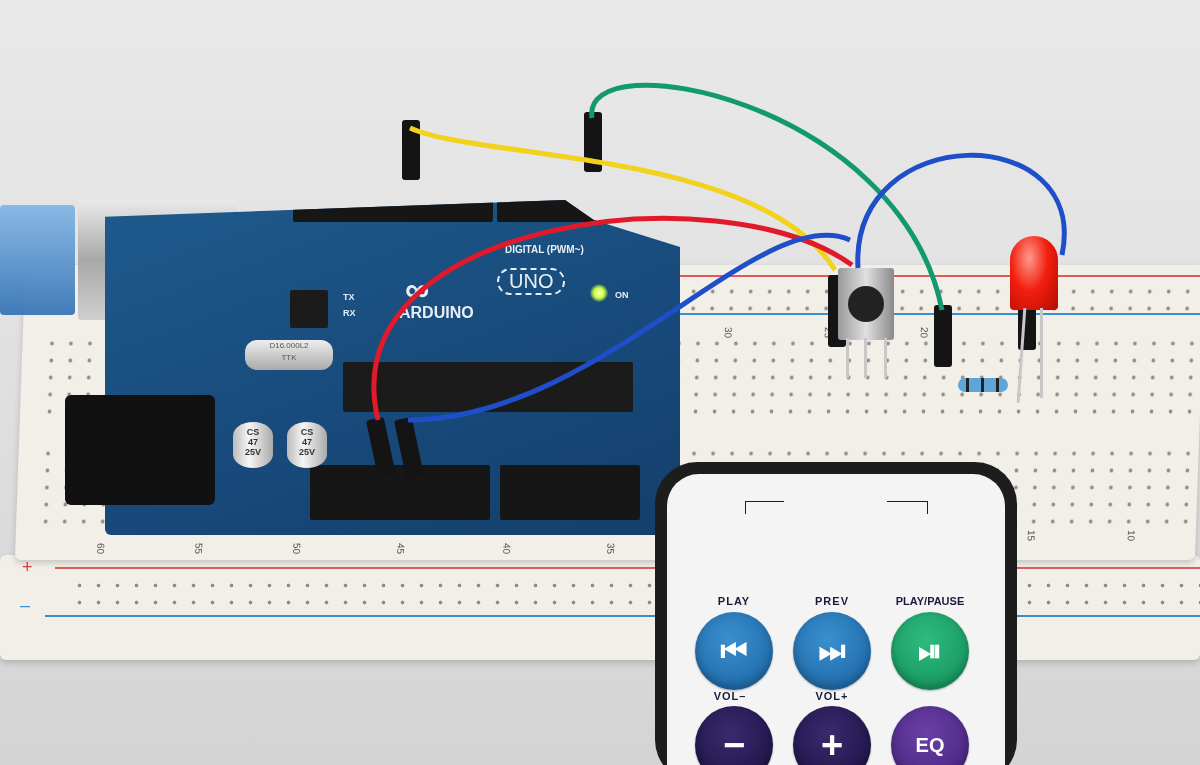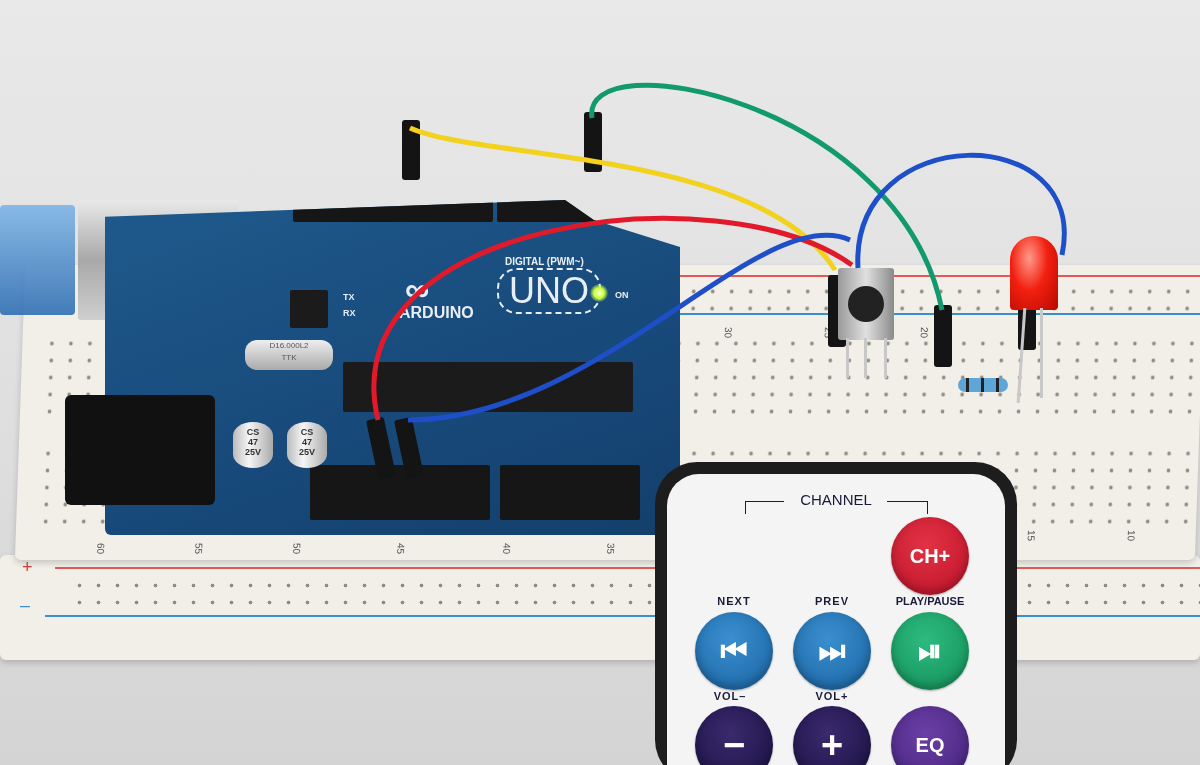--- a/index.html
+++ b/index.html
@@ -75,24 +75,24 @@
     <span class="colnum" style="left:1010px;top:265px;">15</span>
     <span class="colnum" style="left:1110px;top:265px;">10</span>
   </div>
 
   <div class="usb-cable"></div>
   <div class="usb-port"></div>
 
   <div class="uno">
     <div class="header" style="left:188px;top:-30px;width:200px;height:52px;"></div>
     <div class="header" style="left:392px;top:-30px;width:160px;height:52px;"></div>
-    <span class="silk" style="left:400px;top:56px;font-size:10px;">DIGITAL (PWM~)</span>
+    <span class="silk" style="left:400px;top:44px;font-size:10px;">DIGITAL (PWM~)</span>
     <span class="silk" style="left:300px;top:70px;font-size:34px;">∞</span>
     <span class="silk" style="left:294px;top:104px;font-size:16px;">ARDUINO</span>
-    <span class="silk" style="left:392px;top:68px;font-size:36px;font-weight:normal;border:2px dashed #e8eef4;border-radius:20px;padding:0 10px;">UNO</span>
+    <span class="silk" style="left:392px;top:68px;font-size:20px;font-weight:normal;border:2px dashed #e8eef4;border-radius:20px;padding:0 10px;">UNO</span>
     <span class="silk" style="left:238px;top:92px;font-size:9px;">TX</span>
     <span class="silk" style="left:238px;top:108px;font-size:9px;">RX</span>
     <span class="silk" style="left:510px;top:90px;font-size:9px;">ON</span>
     <div class="chip" style="left:185px;top:90px;width:38px;height:38px;"></div>
     <div class="abs" style="left:140px;top:140px;width:88px;height:30px;background:linear-gradient(#eee,#aaa);border-radius:12px;font-size:8px;color:#555;text-align:center;line-height:12px;">
       <div>D16.000L2</div>
       <div>TTK</div>
     </div>
     <div class="chip" style="left:238px;top:162px;width:290px;height:50px;"></div>
     <div class="header" style="left:205px;top:265px;width:180px;height:55px;"></div>
@@ -136,24 +136,22 @@
     <path d="M592 118 C 580 40, 900 100, 942 310" stroke="#129a6e" stroke-width="5" fill="none"></path>
     <path d="M378 420 C 330 220, 720 170, 852 265" stroke="#e01a2a" stroke-width="5" fill="none"></path>
     <path d="M408 420 C 600 420, 760 200, 850 240" stroke="#1f4fc8" stroke-width="5" fill="none"></path>
     <path d="M858 268 C 850 120, 1090 120, 1062 255" stroke="#1f4fc8" stroke-width="5" fill="none"></path>
   </svg>
 
   <div class="remote">
     <div class="remote-face">
       <div class="bracket" style="left:78px;width:38px;border-left:1.5px solid #1a1a3a;"></div>
       <div class="bracket" style="left:220px;width:40px;border-right:1.5px solid #1a1a3a;"></div>
-      <div class="channel-label">CHANNEL</div>
 
-      <button class="btn btn-red" style="left:224px;top:43px;">CH+</button>
-      <div class="sub" style="left:12px;top:121px;">NEXT</div>
+      <div class="sub" style="left:12px;top:121px;">PLAY</div>
       <div class="sub" style="left:110px;top:121px;">PREV</div>
       <div class="sub" style="left:208px;top:121px;letter-spacing:0;">PLAY/PAUSE</div>
 
       <button class="btn btn-blue" style="left:28px;top:138px;font-size:30px;">⏮</button>
       <button class="btn btn-blue" style="left:126px;top:138px;font-size:30px;">⏭</button>
       <button class="btn btn-green" style="left:224px;top:138px;font-size:30px;">⏯</button>
       <div class="sub" style="left:8px;top:216px;">VOL–</div>
       <div class="sub" style="left:110px;top:216px;">VOL+</div>
 
       <button class="btn btn-navy" style="left:28px;top:232px;font-size:38px;">−</button>

